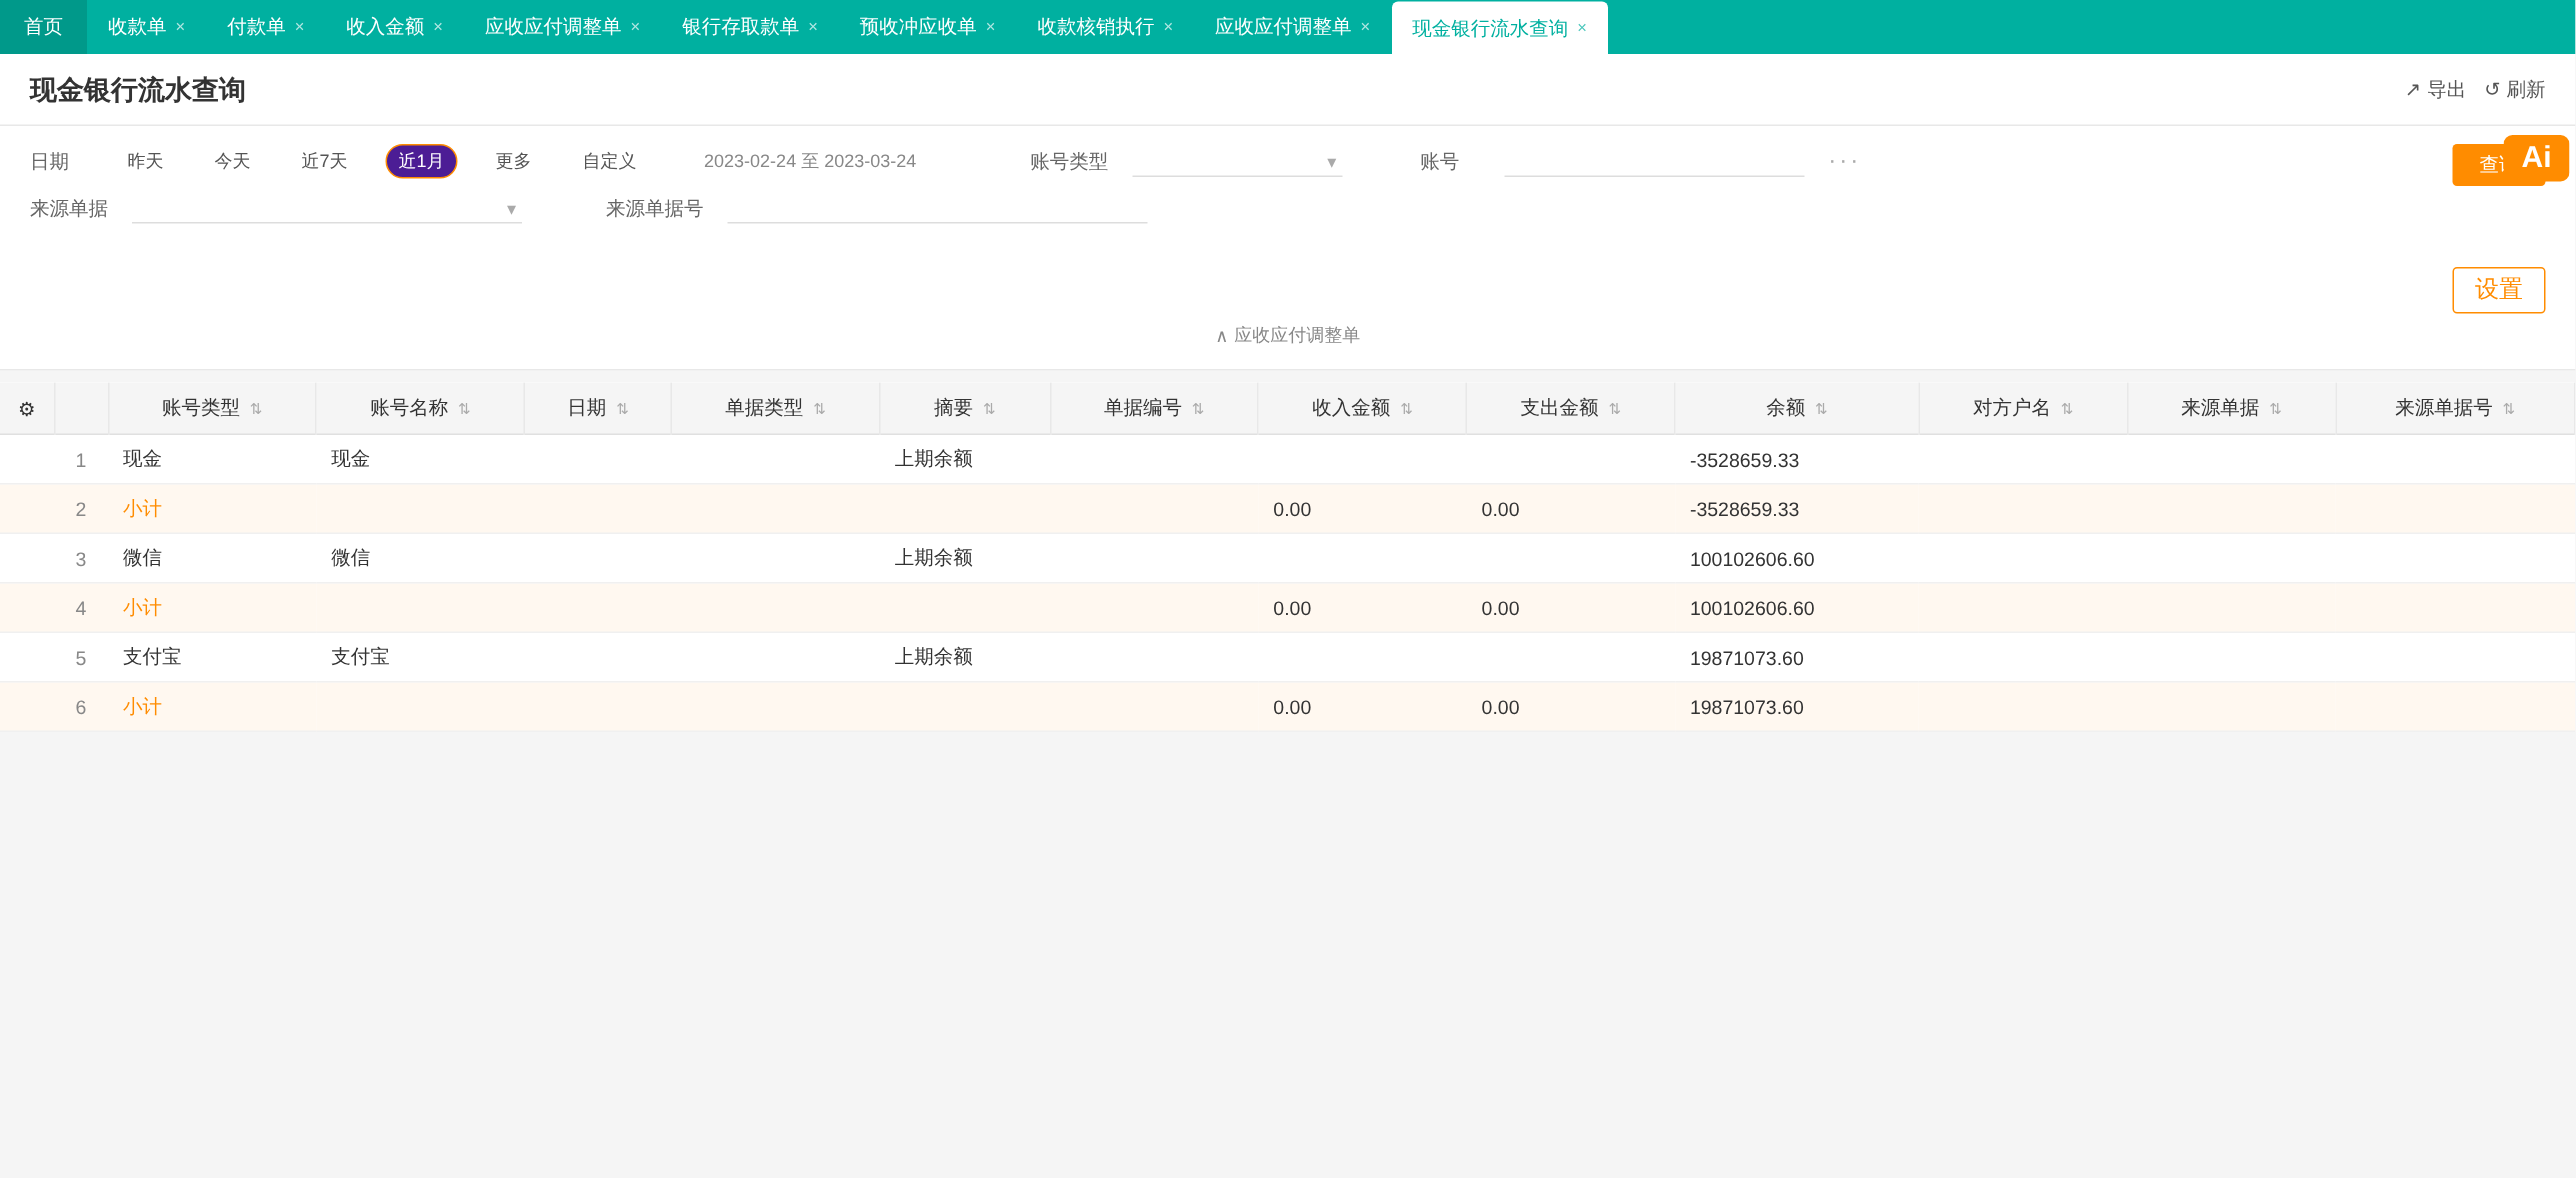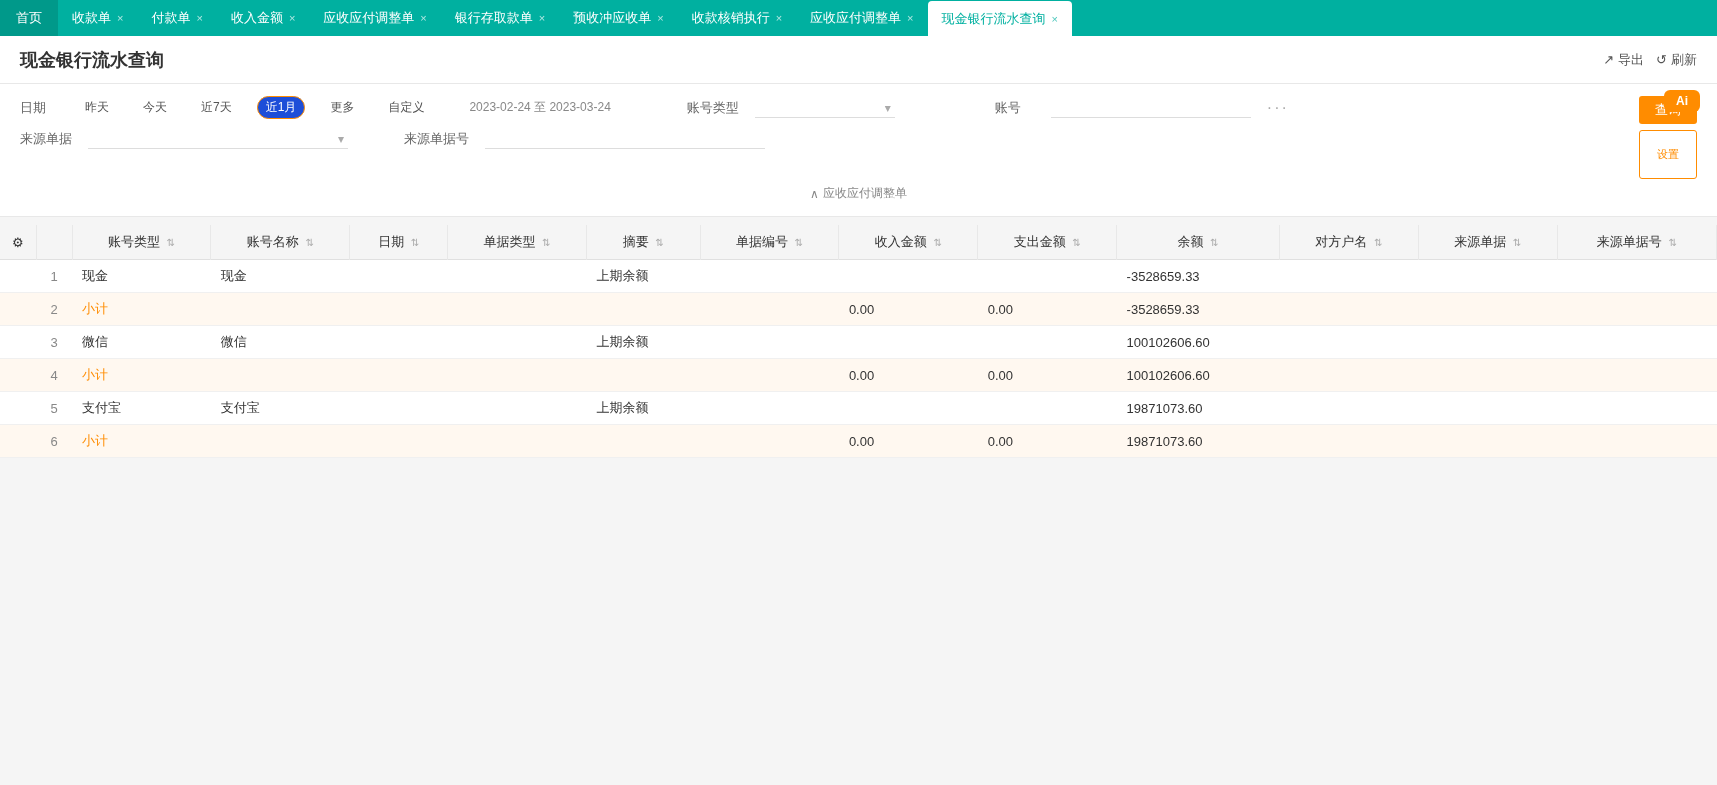--- a/index.html
+++ b/index.html
@@ -98,21 +98,21 @@
     .date-btn {
       padding: 2px 8px;
       border-radius: 12px;
       cursor: pointer;
       font-size: 12px;
       color: #555;
       background: none;
       border: 1px solid transparent;
     }
     .date-btn.active {
-      background: #1d4ed8;
+      background: #4c1d95;
       color: #fff;
       border-color: #ff8c00;
     }
     .date-range {
       color: #888;
       font-size: 12px;
       margin-left: 20px;
     }
     .filter-select {
       border: none;
@@ -161,23 +161,24 @@
       border-radius: 3px;
       padding: 5px 16px;
       cursor: pointer;
       font-size: 13px;
     }
     .btn-settings {
       background: #fff;
       color: #ff8c00;
       border: 1px solid #ff8c00;
       border-radius: 3px;
-      padding: 16px 14px;
-      cursor: pointer;
-      font-size: 11px;
+      padding: 4px 14px;
+      cursor: pointer;
+      font-size: 16px;
+      margin-top: 48px;
     }
     .right-btns {
       display: flex;
       flex-direction: column;
       gap: 6px;
       margin-left: 8px;
     }
 
     .collapse-bar {
       text-align: center;
@@ -240,27 +241,27 @@
       width: 36px;
     }
     .settings-col {
       width: 36px;
       text-align: center;
     }
 
     
     .ai-badge {
       position: fixed;
-      right: 17px;
+      right: 4px;
       top: 90px;
       background: #ff8c00;
       color: #fff;
       border-radius: 6px;
       padding: 4px 12px;
-      font-size: 12px;
+      font-size: 20px;
       font-weight: bold;
       cursor: pointer;
       z-index: 100;
     }
   </style>
 </head>
 <body>
 
 <nav class="top-nav">
   <div class="nav-item home">
@@ -335,21 +336,21 @@
         </div>
 
         <span class="filter-label" style="margin-left:60px;">账号类型</span>
         <div class="select-wrapper">
           <select class="filter-select">
             <option value=""></option>
           </select>
           <span class="arrow">▾</span>
         </div>
 
-        <span class="filter-label" style="margin-left:84px;">账号</span>
+        <span class="filter-label" style="margin-left:36px;">账号</span>
         <input class="filter-input" style="min-width: 200px;">
         <span class="more-dots">···</span>
       </div>
 
       <div class="filter-row" style="margin-top:4px;">
         <span class="filter-label">来源单据</span>
         <div class="select-wrapper">
           <select class="filter-select" style="min-width:260px;">
             <option value=""></option>
           </select>

